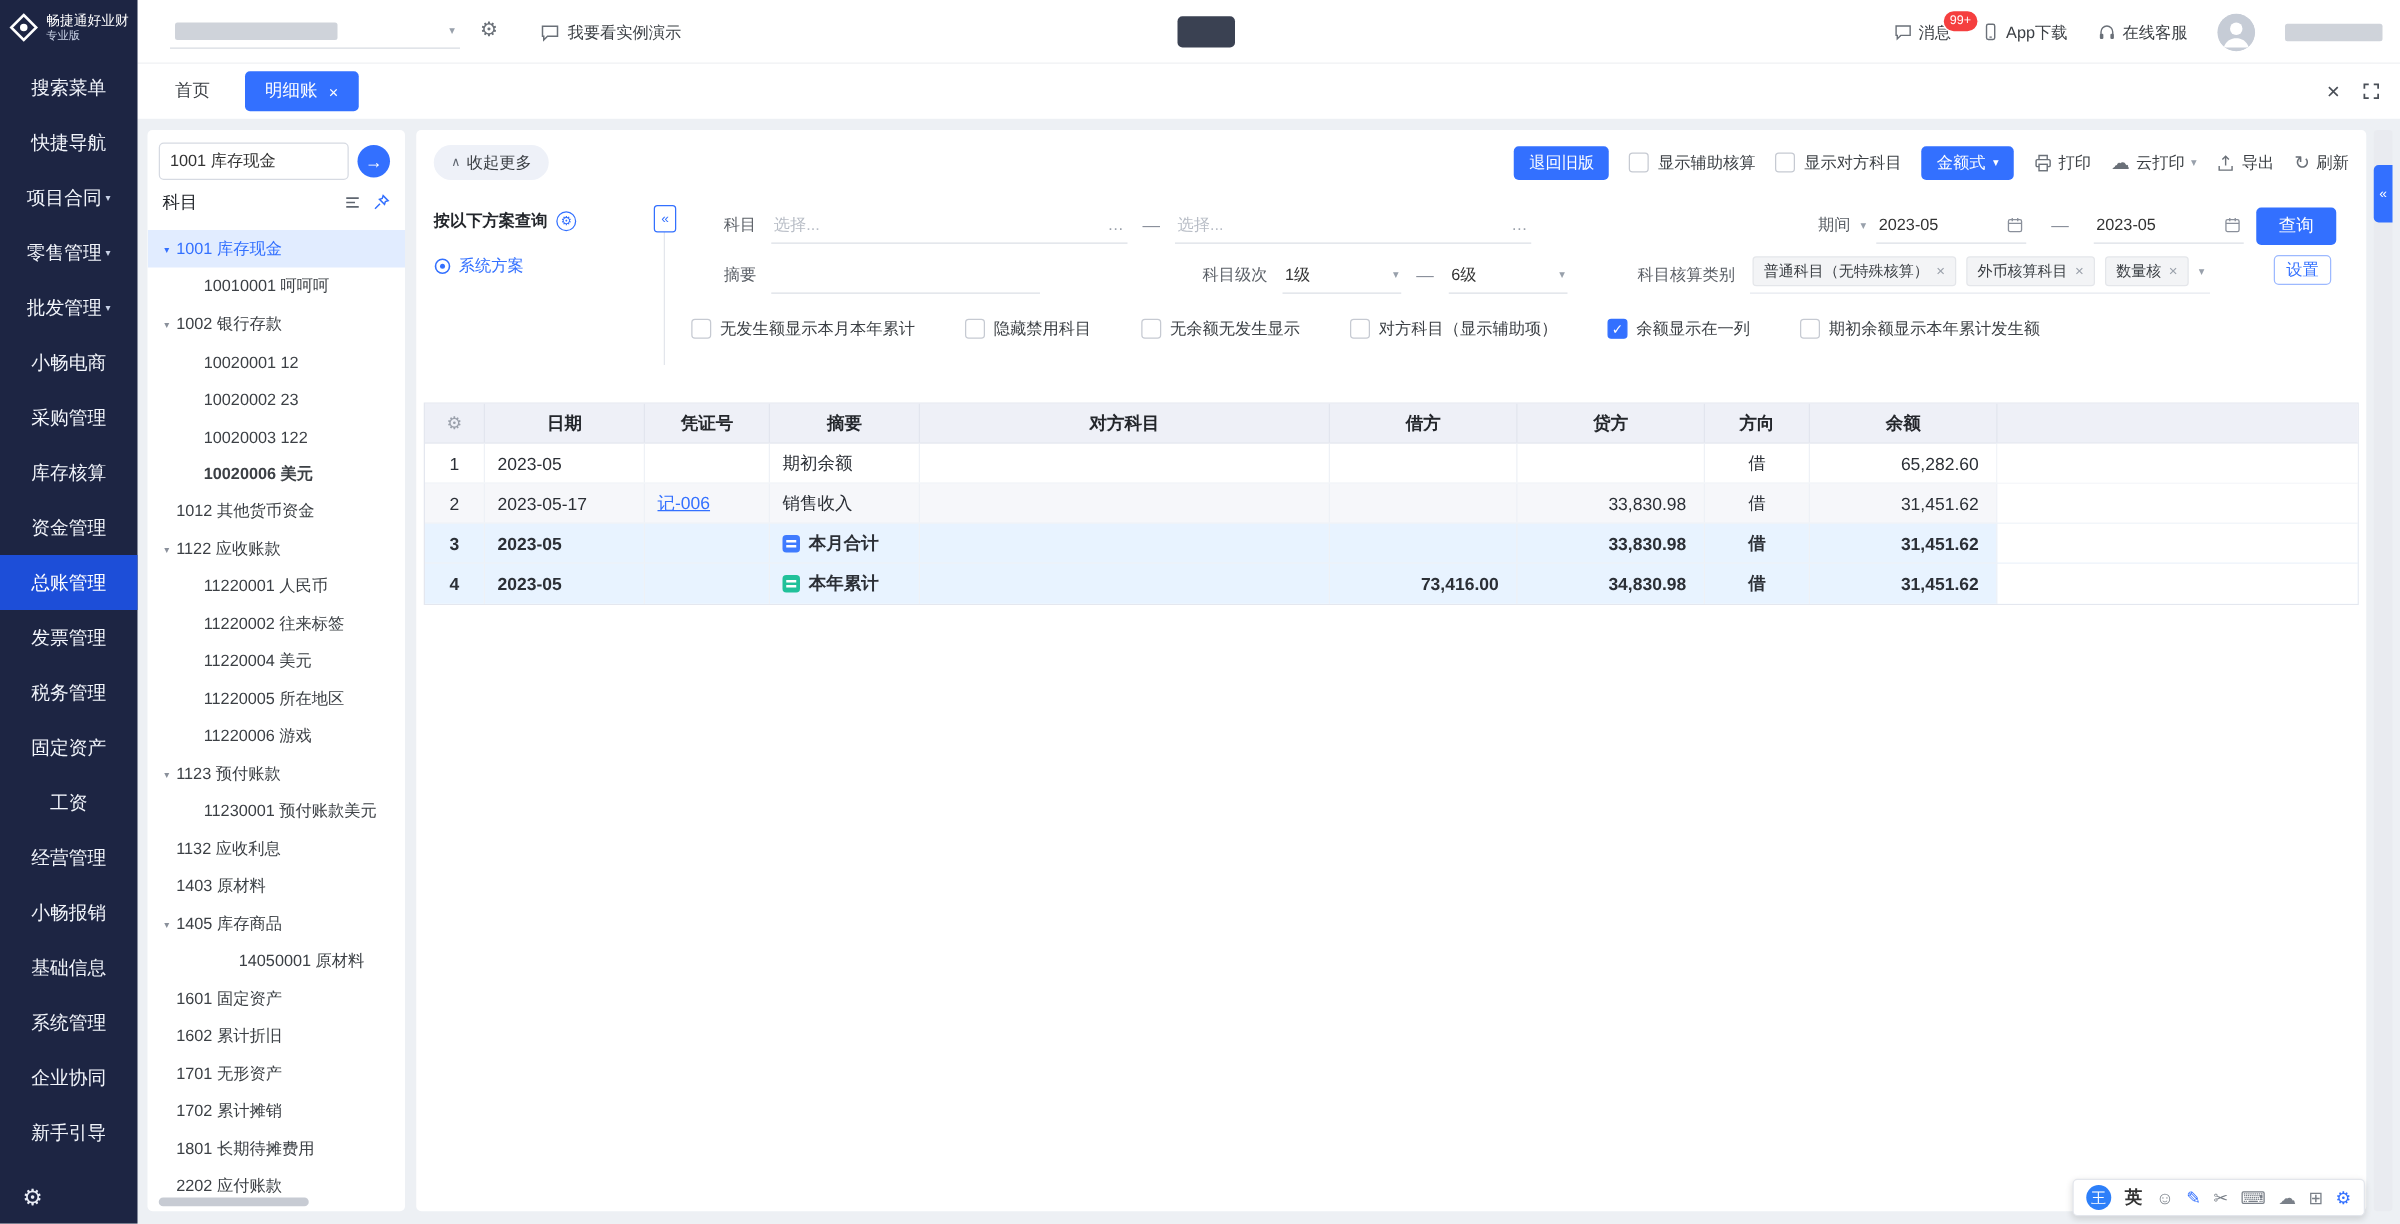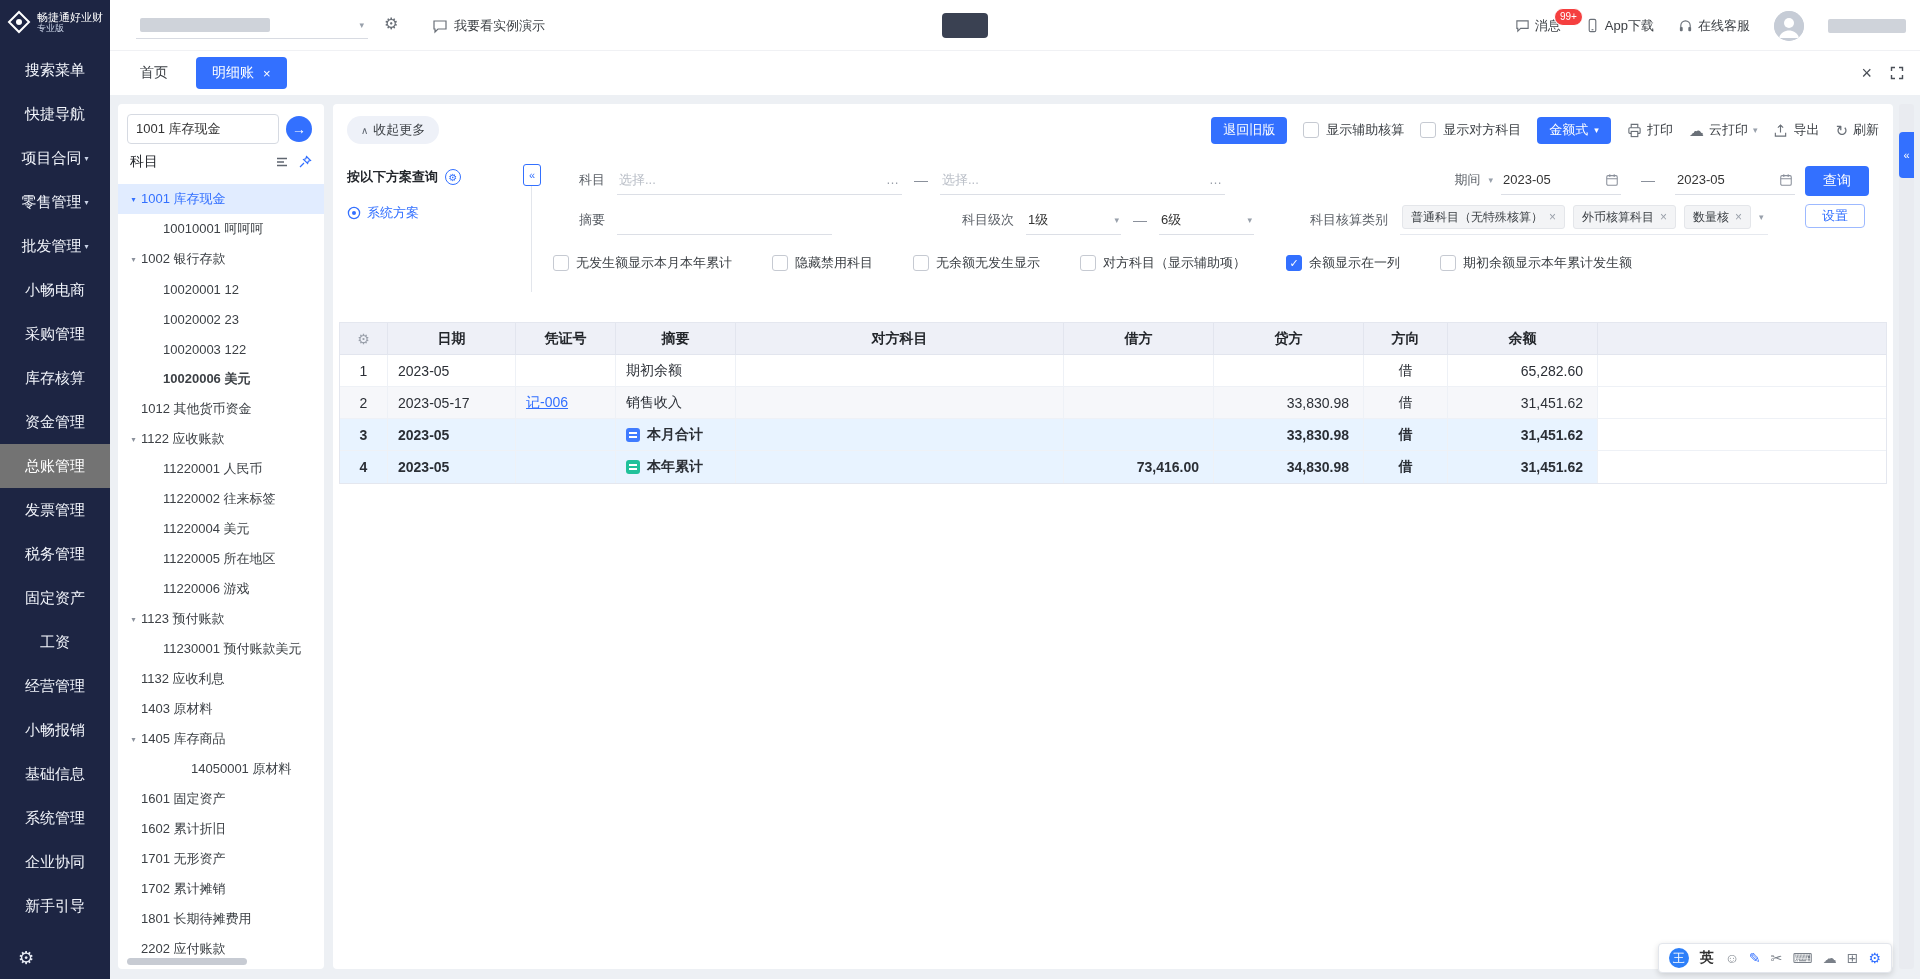--- a/index.html
+++ b/index.html
@@ -9,21 +9,21 @@
   #app{position:relative;width:1920px;height:979px}
 
   
   .sidebar{position:absolute;left:0;top:0;width:110px;height:979px;background:#1d2543;color:#fff;z-index:6}
   .logo{display:flex;align-items:center;gap:6px;padding:10px 7px 6px}
   .logo-txt{line-height:1.15}
   .logo-title{font-size:11px;white-space:nowrap}
   .logo-sub{font-size:9px;color:#c9d2e6}
   .side-menu{margin-top:8px}
   .side-item{height:44px;display:flex;align-items:center;justify-content:center;gap:3px;font-size:15px;color:#f2f5fb}
-  .side-item.active{background:#737373;color:#fff}
+  .side-item.active{background:#1d4ed8;color:#fff}
   .side-arrow{font-size:8px;color:#c9d2e6}
   .side-gear{position:absolute;left:18px;bottom:10px;font-size:18px;color:#e8ecf5}
 
   
   .topbar{position:absolute;left:110px;top:0;width:1810px;height:51px;background:#fff;border-bottom:1px solid #f0f1f4;z-index:5}
   .ws-select{position:absolute;left:26px;top:11px;width:232px;height:28px;border-bottom:1px solid #d8dbe2;display:flex;align-items:center;justify-content:space-between;padding:0 4px}
   .redact{display:inline-block;width:130px;height:14px;background:#cfd3da;border-radius:2px}
   .redact.small{width:78px}
   .redact-dark{position:absolute;left:832px;top:13px;width:46px;height:25px;background:#3a4152;border-radius:4px}
   .tb-gear{position:absolute;left:274px;top:14px;font-size:16px;color:#6a7078}
@@ -94,21 +94,21 @@
   .w285{width:285px}.w215{width:215px}.w120{width:120px}.w95{width:95px}
   .placeholder{color:#b8bdc6}
   .ellipsis-btn,.cal,.u-input .chev{margin-left:auto}
   .ellipsis-btn{color:#9aa0aa;font-size:13px;letter-spacing:1px}
   .dash{margin:0 12px;color:#8a909b;flex:none}
   .period-group{margin-left:auto;display:flex;align-items:center;gap:8px}
   .tags{display:flex;align-items:center;gap:8px;margin-left:12px;border-bottom:1px solid #e6e9ef;padding:0 4px 5px 2px}
   .tag{display:flex;align-items:center;gap:6px;background:#f3f4f6;border:1px solid #e4e6ea;border-radius:3px;height:24px;padding:0 8px;font-size:12px;color:#3c4045;white-space:nowrap}
   .tag-x{color:#9aa0aa}
   .query-btn{position:absolute;right:10px;top:10px;width:64px;height:30px;background:#3370ff;color:#fff;border-radius:4px;display:flex;align-items:center;justify-content:center;font-size:14px}
-  .settings-btn{position:absolute;right:14px;top:48px;width:60px;height:24px;background:#fff;border:1px solid #9db9ff;color:#3370ff;border-radius:4px;display:flex;align-items:center;justify-content:center;font-size:13px}
+  .settings-btn{position:absolute;right:14px;top:48px;width:46px;height:24px;background:#fff;border:1px solid #9db9ff;color:#3370ff;border-radius:4px;display:flex;align-items:center;justify-content:center;font-size:13px}
 
   
   .grid{margin:20px 6px 0;border:1px solid #e4e7ef;font-size:14px}
   .g-head{display:flex;height:32px;background:#eef0f7;border-bottom:1px solid #e2e5ee}
   .g-th{flex:none;display:flex;align-items:center;justify-content:center;font-weight:bold;color:#23262b;border-right:1px solid #e2e5ee}
   .g-th.filler,.g-td.filler{flex:1 1 auto;border-right:none}
   .th-gear{color:#9aa0ab;font-weight:normal;font-size:14px}
   .g-row{display:flex;height:32px;border-bottom:1px solid #eef1f6;background:#fff}
   .g-row:last-child{border-bottom:none}
   .g-row.rt-entry{background:#f6f7fa}

